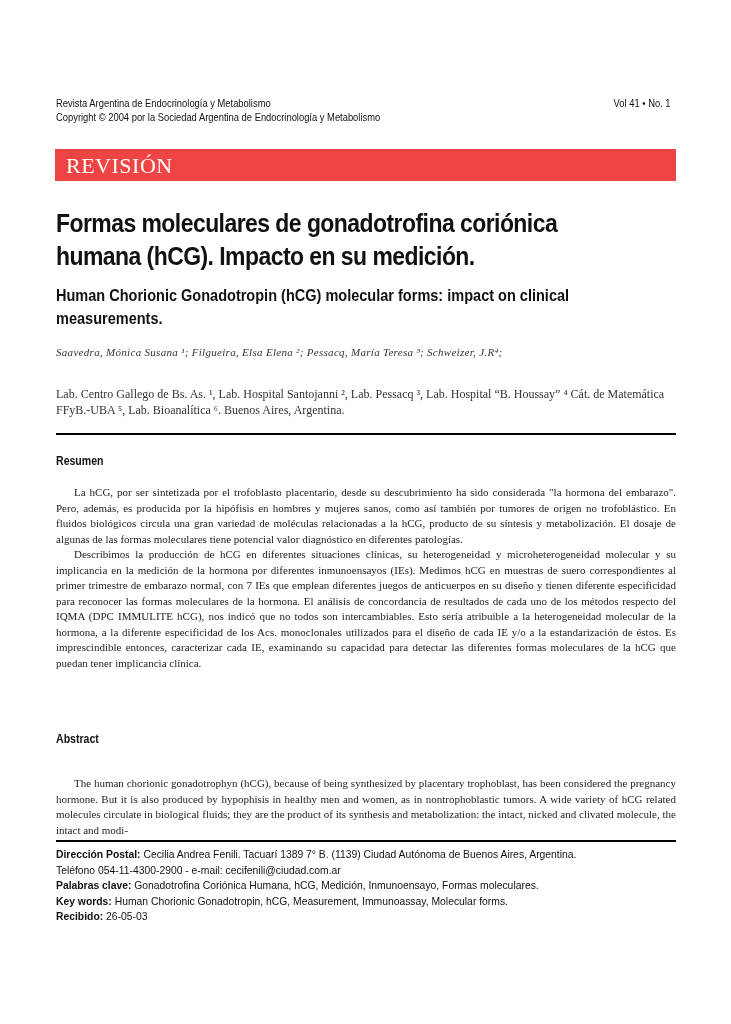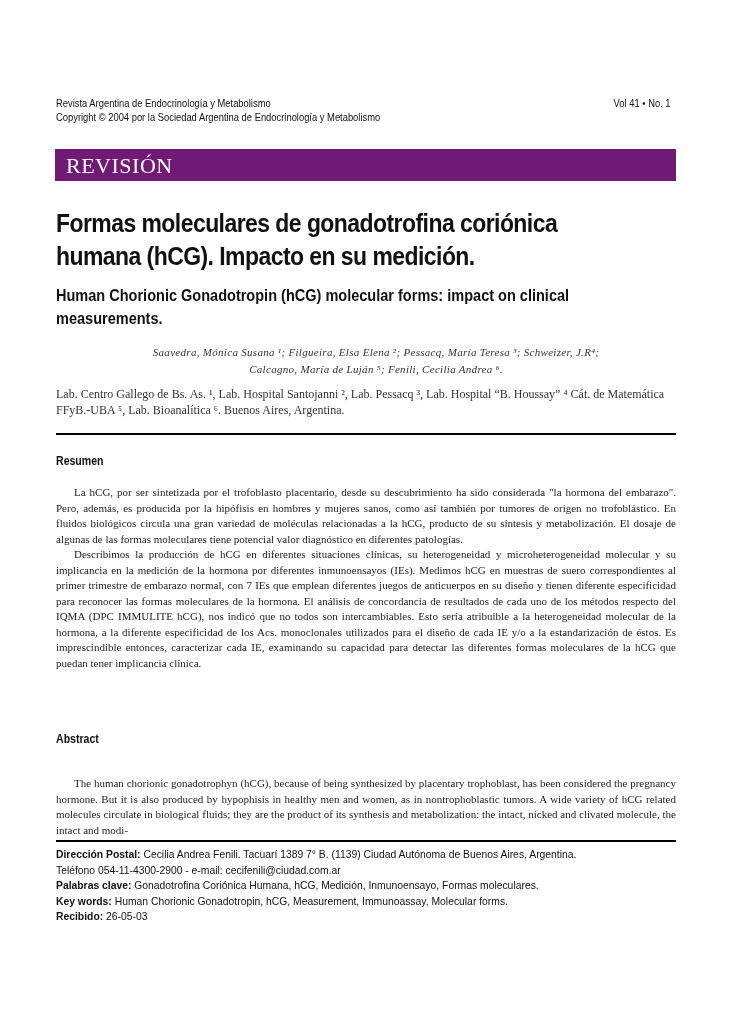--- a/index.html
+++ b/index.html
@@ -2,27 +2,27 @@
 <html><head>
 <meta charset="utf-8">
 <style>
   html, body { margin:0; padding:0; background:#ffffff; }
   body { width:731px; height:1024px; position:relative; overflow:hidden; color:#111; }
   .sans { font-family: "Liberation Sans", "DejaVu Sans", sans-serif; }
   .serif { font-family: "Liberation Serif", "DejaVu Serif", serif; }
 
   .header { position:absolute; left:56px; top:97px; width:620px; font-size:10.2px; line-height:14px; transform:scaleX(0.92); transform-origin:left top; }
   .header .vol { position:absolute; right:-48px; top:0; }
-  .band { position:absolute; left:55px; top:149px; width:621px; height:32px; background:#701a75; }
+  .band { position:absolute; left:55px; top:149px; width:621px; height:32px; background:#ef4444; }
   .band span { position:absolute; left:11px; top:4px; color:#fff; font-size:22px; letter-spacing:0.5px; }
 
   .title { position:absolute; left:56px; top:207px; width:640px; font-size:25.5px; line-height:33px; font-weight:bold; letter-spacing:-0.6px; transform:scaleX(0.9); transform-origin:left top; }
   .subtitle { position:absolute; left:56px; top:284px; width:700px; font-size:16.5px; line-height:23px; font-weight:bold; transform:scaleX(0.88); transform-origin:left top; }
 
-  .authors { position:absolute; left:56px; top:344px; width:640px; font-size:11px; line-height:17px; font-style:italic; color:#333; letter-spacing:0.3px;text-align:center; }
+  .authors { position:absolute; left:56px; top:344px; width:640px; font-size:11px; line-height:17px; font-style:italic; color:#333; letter-spacing:0.3px; }
   .affil { position:absolute; left:56px; top:387px; width:630px; font-size:12px; line-height:15.5px; color:#333; }
 
   .rule { position:absolute; left:56px; width:620px; height:2px; background:#000; }
 
   .sec-head { position:absolute; left:56px; font-size:12px; font-weight:bold; transform:scaleX(0.88); transform-origin:left top; }
 
   .para { position:absolute; left:56px; width:620px; font-size:11px; line-height:15.5px; text-align:justify; color:#222; }
   .para p { margin:0; text-indent:18px; }
 
   .footer { position:absolute; left:56px; top:847px; width:700px; font-size:11.5px; line-height:15.5px; transform:scaleX(0.9); transform-origin:left top; }
@@ -40,21 +40,20 @@
 
 <div class="band">
   <span class="serif">REVISIÓN</span>
 </div>
 
 <div class="title sans">Formas moleculares de gonadotrofina coriónica humana (hCG). Impacto en su medición.</div>
 <div class="subtitle sans">Human Chorionic Gonadotropin (hCG) molecular forms: impact on clinical measurements.</div>
 
 <div class="authors serif">
   <div>Saavedra, Mónica Susana ¹; Filgueira, Elsa Elena ²; Pessacq, María Teresa ³; Schweizer, J.R⁴;</div>
-  <div>Calcagno, María de Luján ⁵; Fenili, Cecilia Andrea ⁶.</div>
 </div>
 
 <div class="affil serif">Lab. Centro Gallego de Bs. As. ¹, Lab. Hospital Santojanni ², Lab. Pessacq ³, Lab. Hospital “B. Houssay” ⁴ Cát. de Matemática FFyB.-UBA ⁵, Lab. Bioanalítica ⁶. Buenos Aires, Argentina.</div>
 
 <div class="rule" style="top:433px;"></div>
 
 <div class="sec-head sans" style="top:454px;">Resumen</div>
 <div class="para serif" style="top:485px;">
   <p>La hCG, por ser sintetizada por el trofoblasto placentario, desde su descubrimiento ha sido considerada "la hormona del embarazo". Pero, además, es producida por la hipófisis en hombres y mujeres sanos, como así también por tumores de origen no trofoblástico. En fluidos biológicos circula una gran variedad de moléculas relacionadas a la hCG, producto de su síntesis y metabolización. El dosaje de algunas de las formas moleculares tiene potencial valor diagnóstico en diferentes patologías.</p>
   <p>Describimos la producción de hCG en diferentes situaciones clínicas, su heterogeneidad y microheterogeneidad molecular y su implicancia en la medición de la hormona por diferentes inmunoensayos (IEs). Medimos hCG en muestras de suero correspondientes al primer trimestre de embarazo normal, con 7 IEs que emplean diferentes juegos de anticuerpos en su diseño y tienen diferente especificidad para reconocer las formas moleculares de la hormona. El análisis de concordancia de resultados de cada uno de los métodos respecto del IQMA (DPC IMMULITE hCG), nos indicó que no todos son intercambiables. Esto sería atribuible a la heterogeneidad molecular de la hormona, a la diferente especificidad de los Acs. monoclonales utilizados para el diseño de cada IE y/o a la estandarización de éstos. Es imprescindible entonces, caracterizar cada IE, examinando su capacidad para detectar las diferentes formas moleculares de la hCG que puedan tener implicancia clínica.</p>

